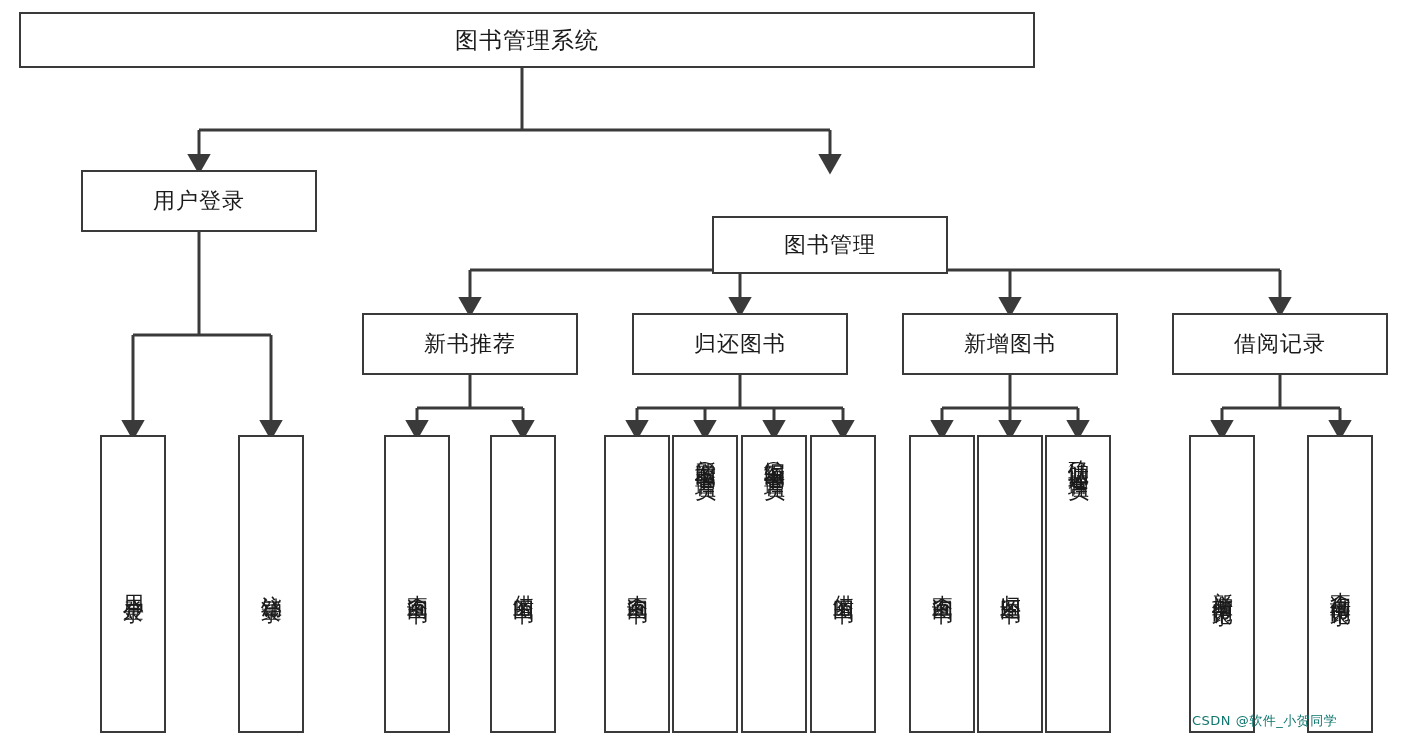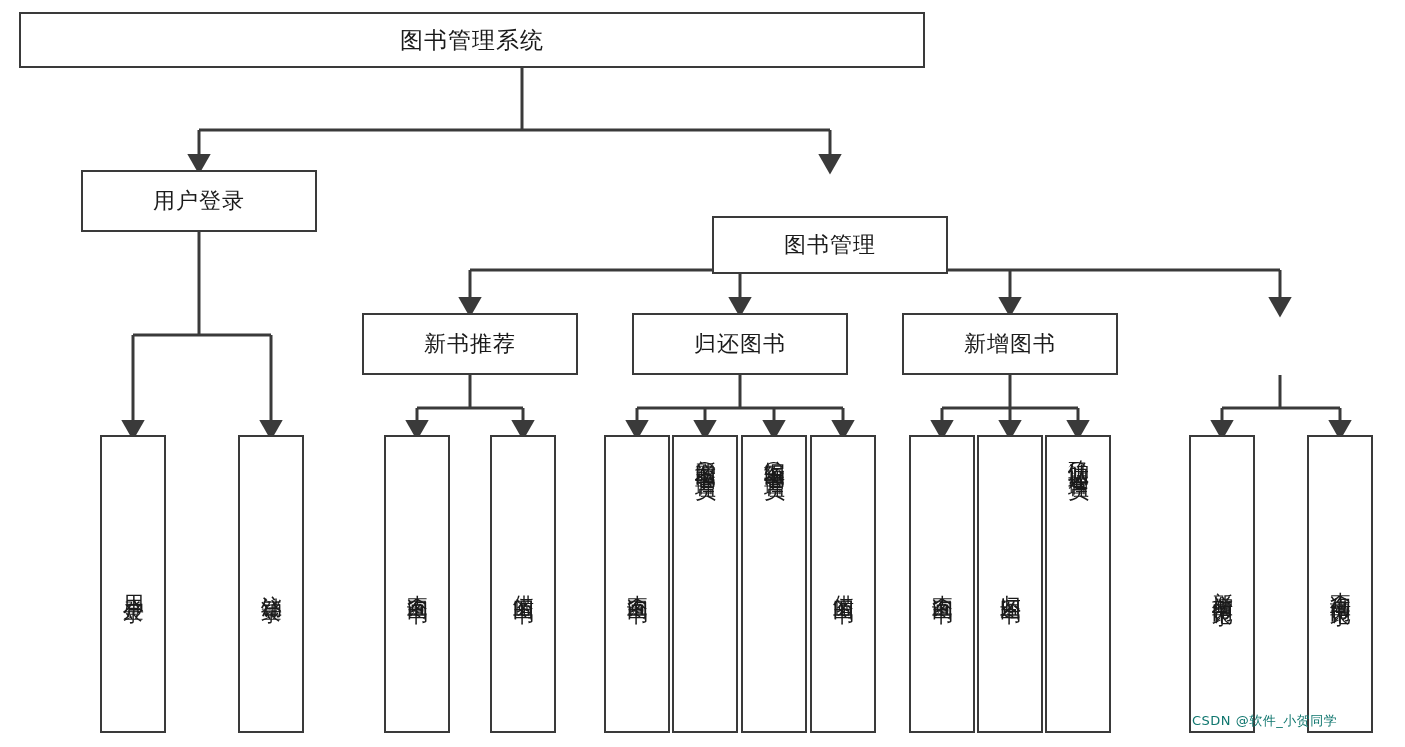--- a/index.html
+++ b/index.html
@@ -124,40 +124,43 @@
       <path d="M1010,408 L1010,424" marker-end="url(#arrow)"></path>
       <path d="M1078,408 L1078,424" marker-end="url(#arrow)"></path>
 
       <path d="M1280,375 L1280,408"></path>
       <path d="M1222,408 L1340,408"></path>
       <path d="M1222,408 L1222,424" marker-end="url(#arrow)"></path>
       <path d="M1340,408 L1340,424" marker-end="url(#arrow)"></path>
     </g>
   </svg>
 
-  <div class="node root" style="left:19px; top:12px; width:906px; height:56px;">
+  <div class="node root" style="left:19px; top:12px; width:1016px; height:56px;">
     <span class="htext">图书管理系统</span>
   </div>
 
   <div class="node level2" style="left:81px; top:170px; width:236px; height:62px;">
     <span class="htext">用户登录</span>
   </div>
   <div class="node level2" style="left:712px; top:170px; width:236px; height:58px;margin-top:46px;">
     <span class="htext">图书管理</span>
   </div>
 
   <div class="node level3" style="left:362px; top:313px; width:216px; height:62px;">
     <span class="htext">新书推荐</span>
   </div>
   <div class="node level3" style="left:632px; top:313px; width:216px; height:62px;">
     <span class="htext">归还图书</span>
   </div>
   <div class="node level3" style="left:902px; top:313px; width:216px; height:62px;">
     <span class="htext">新增图书</span>
   </div>
+  <div class="node level3" style="left:1172px; top:313px; width:216px; height:62px;">
+    <span class="htext">借阅记录</span>
+  </div>
 
   <div class="node leaf" style="left:100px; top:435px; width:66px; height:298px;">
     <span class="vtext">用户登录</span>
   </div>
   <div class="node leaf" style="left:238px; top:435px; width:66px; height:298px;">
     <span class="vtext">注销登录</span>
   </div>
 
   <div class="node leaf" style="left:384px; top:435px; width:66px; height:298px;">
     <span class="vtext">查询图书</span>

